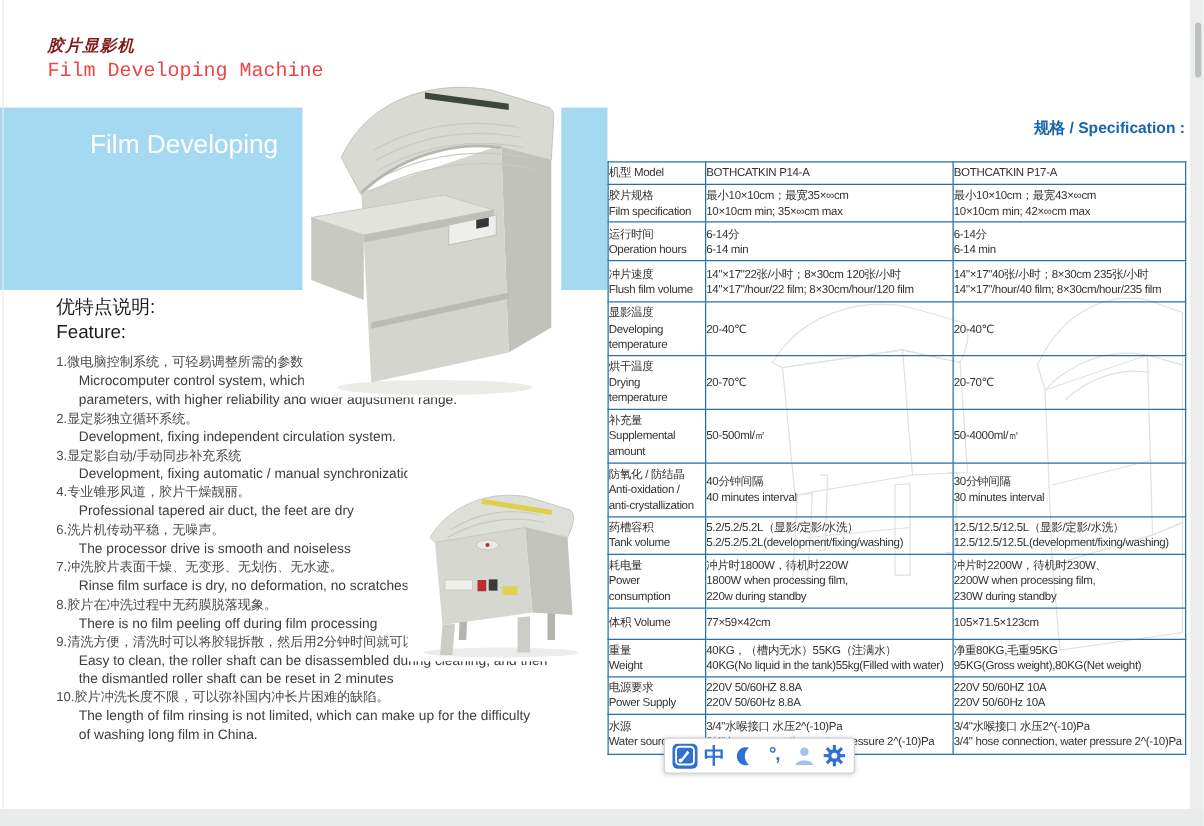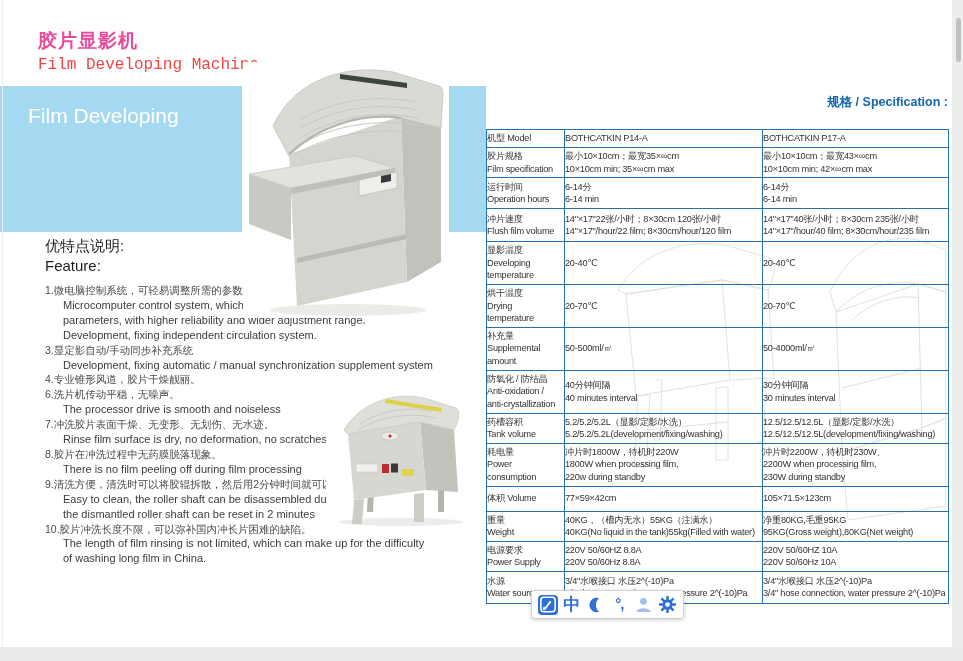--- a/index.html
+++ b/index.html
@@ -10,27 +10,27 @@
     color:#333;
   }
   
   .edge-right{position:absolute;left:952px;top:0;width:11px;height:661px;background:#eceeee;}
   .edge-bottom{position:absolute;left:0;top:647px;width:963px;height:14px;background:#eaecec;}
   .edge-left-line{position:absolute;left:2px;top:0;width:1px;height:647px;background:#ececec;}
   .scroll-thumb{position:absolute;left:956px;top:18px;width:5px;height:44px;background:#bdc1c4;border-radius:3px;}
 
   
   .page-header{position:absolute;left:38px;top:28px;}
-  .title-zh{font-size:19px;font-weight:700;color:#ec4899;letter-spacing:1px;}
+  .title-zh{font-size:13px;font-weight:700;color:#7f1d1d;letter-spacing:1px;font-style:italic;}
   .title-en{font-size:16px;color:#ef4444;margin-top:2px;font-family:Liberation Mono, monospace;}
 
   
   .banner-left{position:absolute;left:0;top:86px;width:242px;height:146px;background:#a5d9f2;}
   .banner-right{position:absolute;left:449px;top:86px;width:37px;height:146px;background:#a5d9f2;}
-  .banner-text{padding:16px 0 0 28px;color:#ffffff;font-size:21px;line-height:27px;font-weight:400;}
+  .banner-text{padding:16px 0 0 28px;color:#ffffff;font-size:21px;line-height:27px;font-weight:400;margin-left:44px;}
 
   
   .photo1{position:absolute;left:243px;top:62px;width:205px;height:256px;background:#ffffff;z-index:3;}
   
   .photo2{position:absolute;left:326px;top:372px;width:155px;height:157px;background:#ffffff;z-index:3;}
 
   
   .features{position:absolute;left:45px;top:236px;width:445px;z-index:2;}
   .feat-h{font-size:15px;line-height:20px;color:#1c1c1c;}
   .feat-list{margin-top:7px;}
@@ -105,28 +105,30 @@
 <section class="features">
   <div class="feat-h">优特点说明:</div>
   <div class="feat-h">Feature:</div>
   <div class="feat-list">
     <div class="feat-item">
       <div class="feat-zh">1.微电脑控制系统，可轻易调整所需的参数，可靠度更高，调节范围更广。</div>
       <div class="feat-en">Microcomputer control system, which can easily adjust the required
 parameters, with higher reliability and wider adjustment range.</div>
     </div>
     <div class="feat-item">
+      <div class="feat-zh">2.显定影独立循环系统。</div>
       <div class="feat-en">Development, fixing independent circulation system.</div>
     </div>
     <div class="feat-item">
       <div class="feat-zh">3.显定影自动/手动同步补充系统</div>
       <div class="feat-en">Development, fixing automatic / manual synchronization supplement system</div>
     </div>
     <div class="feat-item">
       <div class="feat-zh">4.专业锥形风道，胶片干燥靓丽。</div>
+      <div class="feat-en">Professional tapered air duct, the feet are dry</div>
     </div>
     <div class="feat-item">
       <div class="feat-zh">6.洗片机传动平稳，无噪声。</div>
       <div class="feat-en">The processor drive is smooth and noiseless</div>
     </div>
     <div class="feat-item">
       <div class="feat-zh">7.冲洗胶片表面干燥、无变形、无划伤、无水迹。</div>
       <div class="feat-en">Rinse film surface is dry, no deformation, no scratches, no trace</div>
     </div>
     <div class="feat-item">

